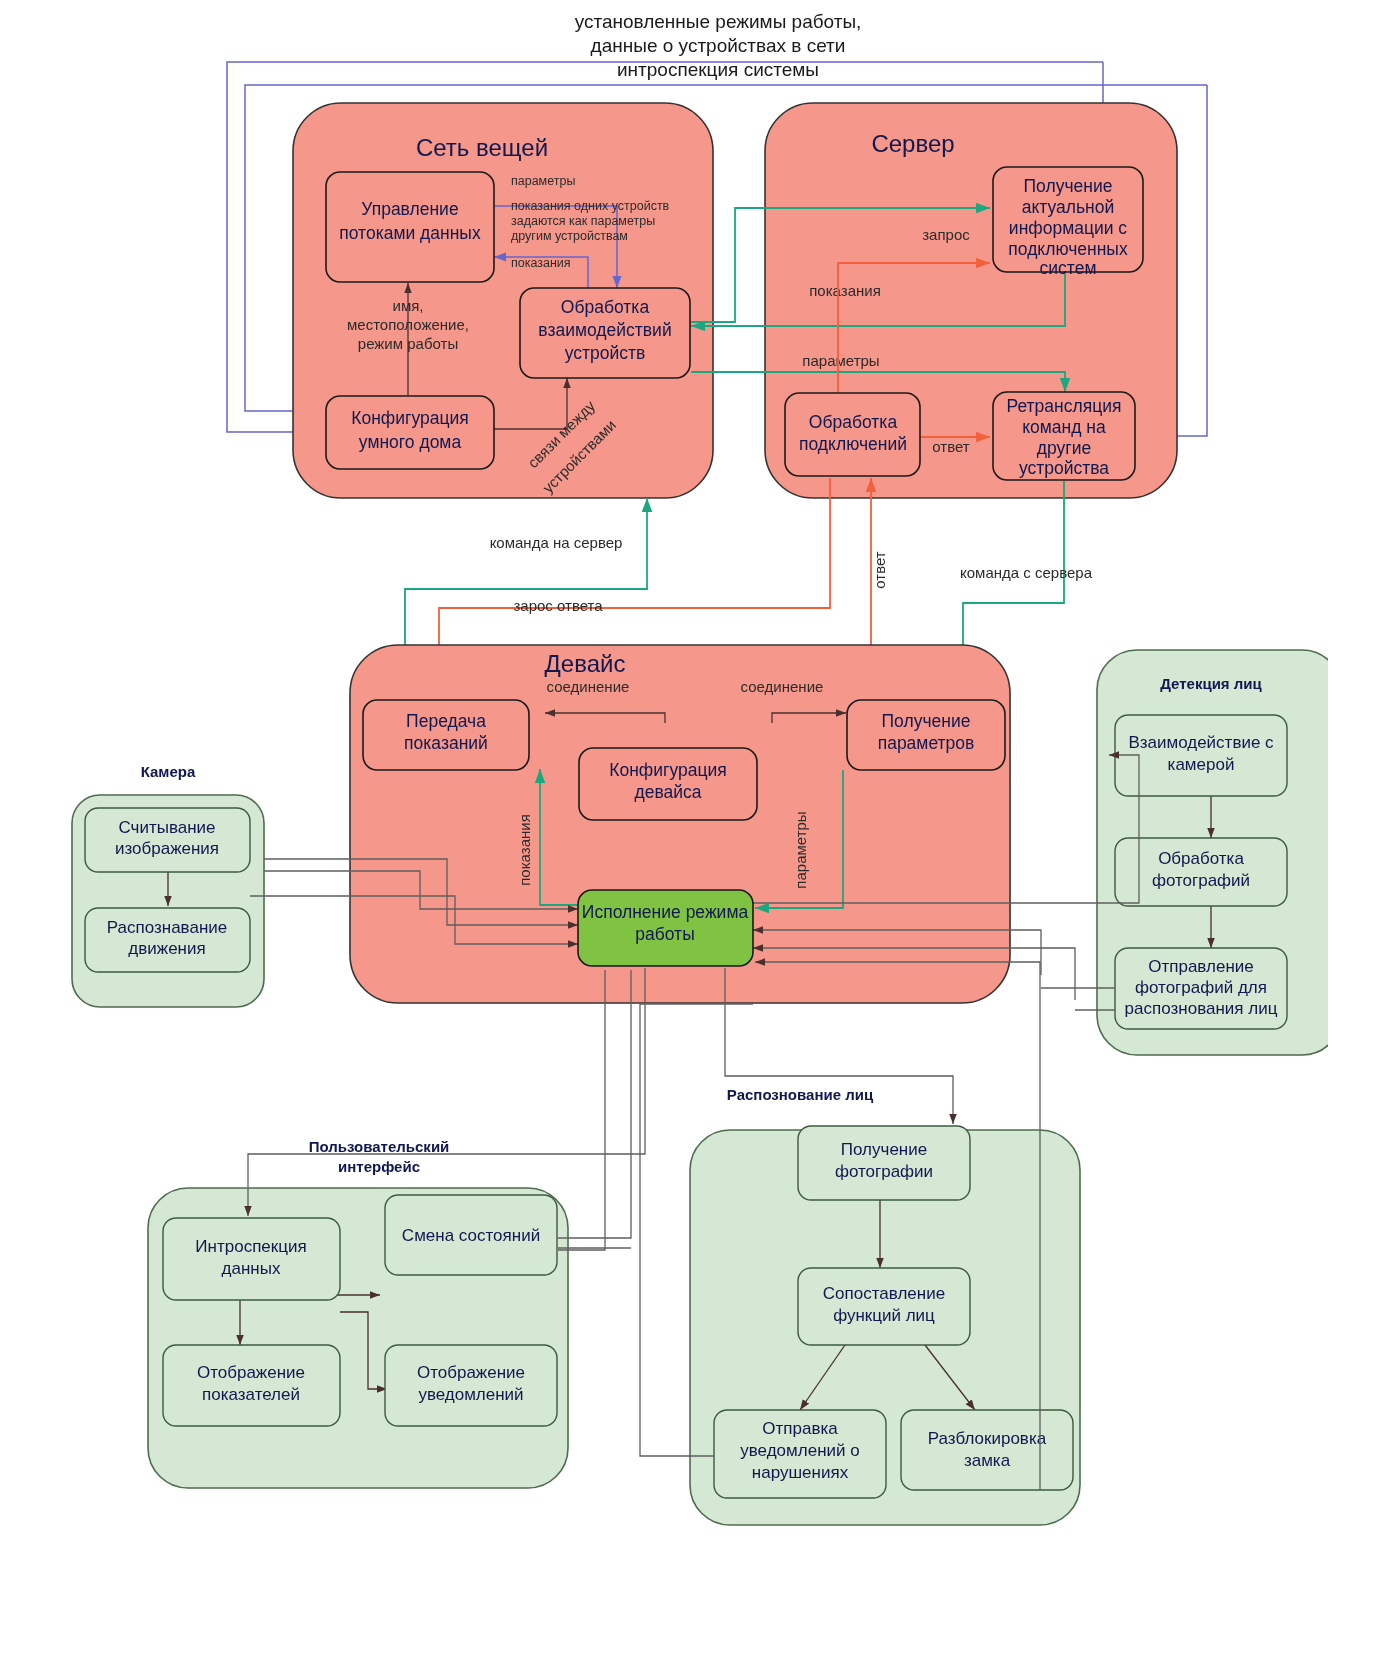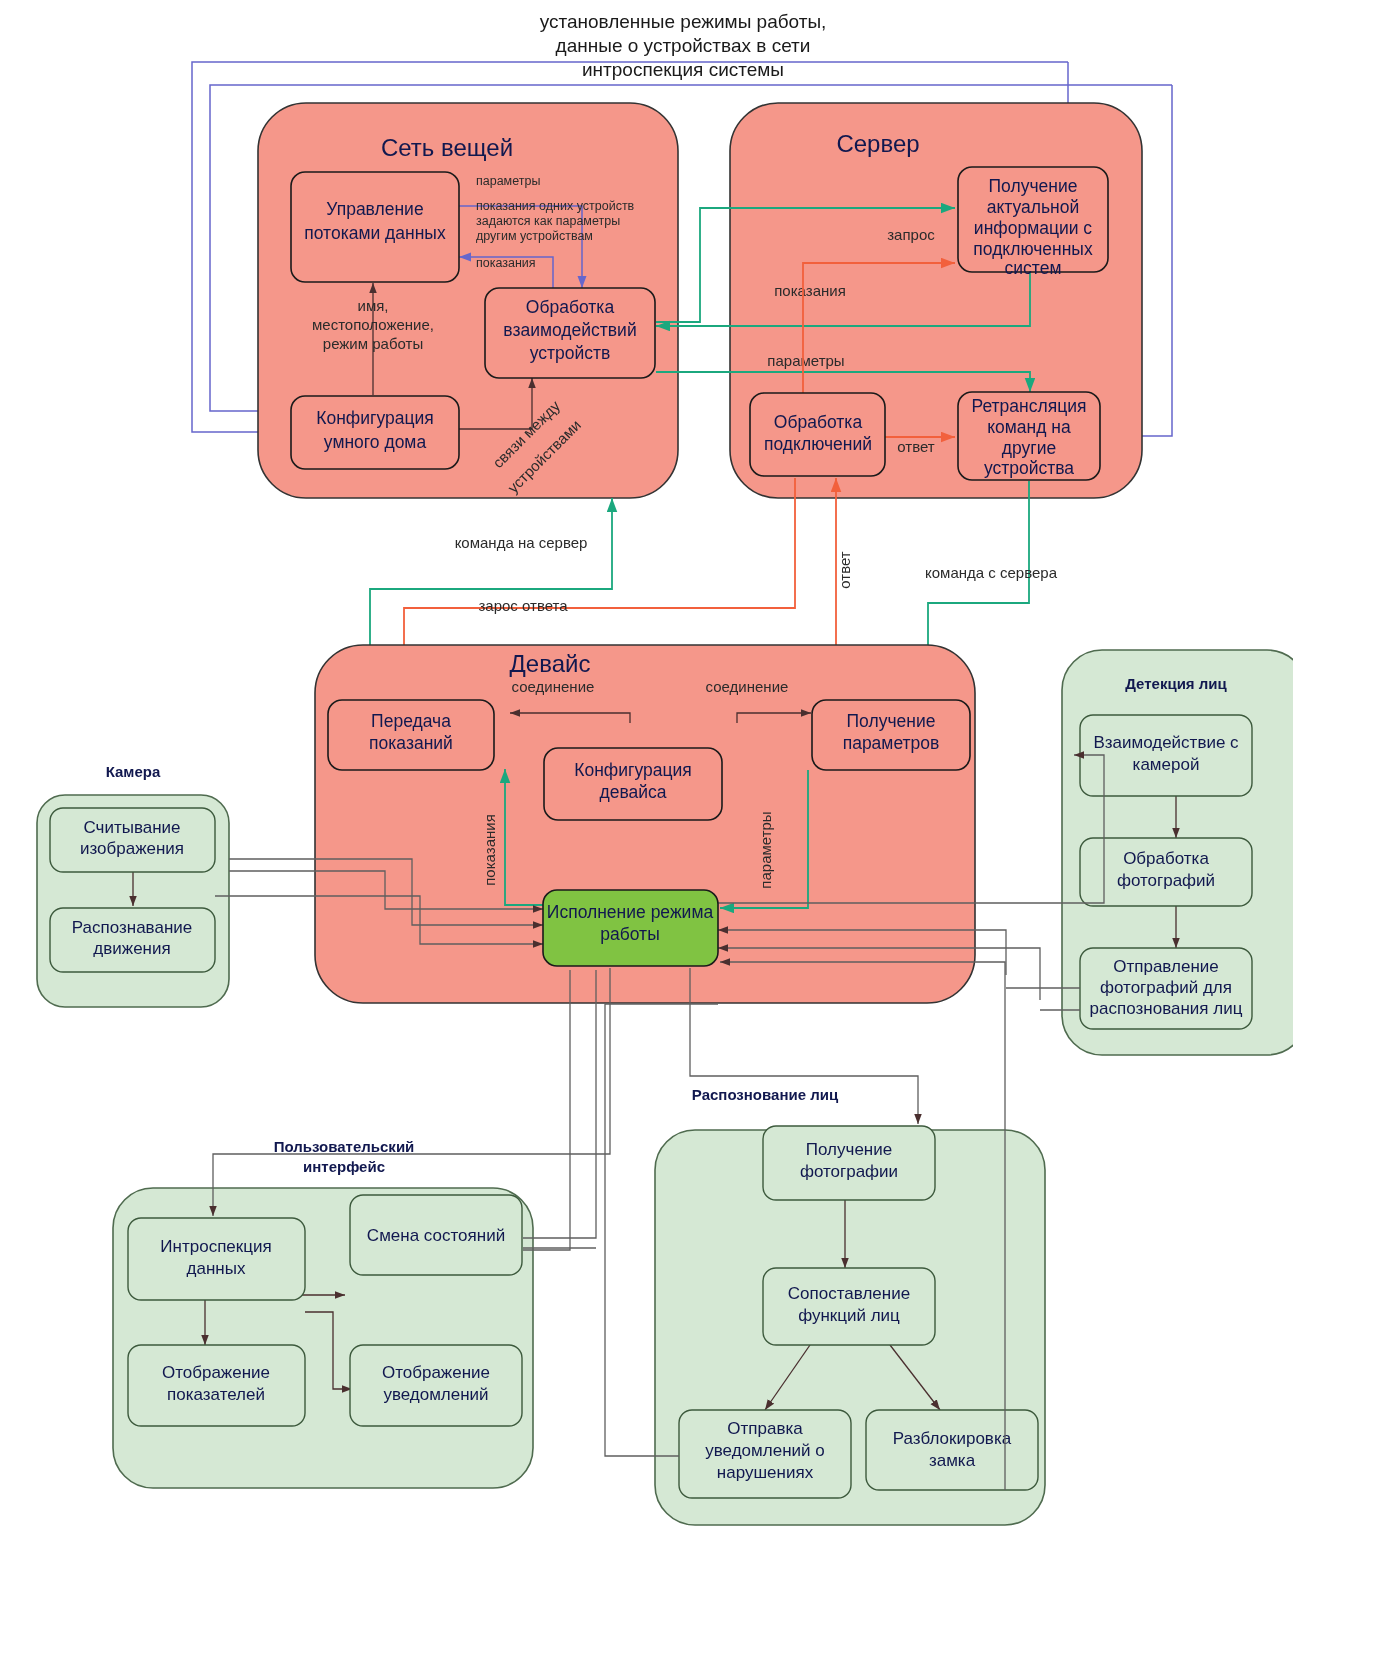--- a/index.html
+++ b/index.html
@@ -1,17 +1,17 @@
 <!DOCTYPE html>
 <html><head>
 <meta charset="utf-8">
 <style>
   html,body{margin:0;padding:0;background:#ffffff;}
   body{width:1399px;height:1655px;font-family:"Liberation Sans",sans-serif;}
-  #stage{position:relative;width:1293px;height:1655px;overflow:hidden;}
+  #stage{position:relative;width:1293px;height:1655px;overflow:hidden;margin-left:35px;}
   svg{display:block;}
   .grp-red{fill:#F5978A;stroke:#333333;stroke-width:1.6;}
   .grp-green{fill:#D5E8D4;stroke:#4F6B4F;stroke-width:1.6;}
   .box-red{fill:#F5978A;stroke:#1a1a1a;stroke-width:1.6;}
   .box-green{fill:#D5E8D4;stroke:#3d5a3d;stroke-width:1.4;}
   .box-bright{fill:#80C342;stroke:#1a1a1a;stroke-width:1.6;}
   .t{font-family:"Liberation Sans",sans-serif;fill:#0d1a4d;}
   .grp-title{font-size:24px;fill:#11184f;text-anchor:middle;}
   .grp-title-sm{font-size:15px;font-weight:bold;fill:#11184f;text-anchor:middle;}
   .box-label{font-size:17.5px;fill:#11184f;text-anchor:middle;}

